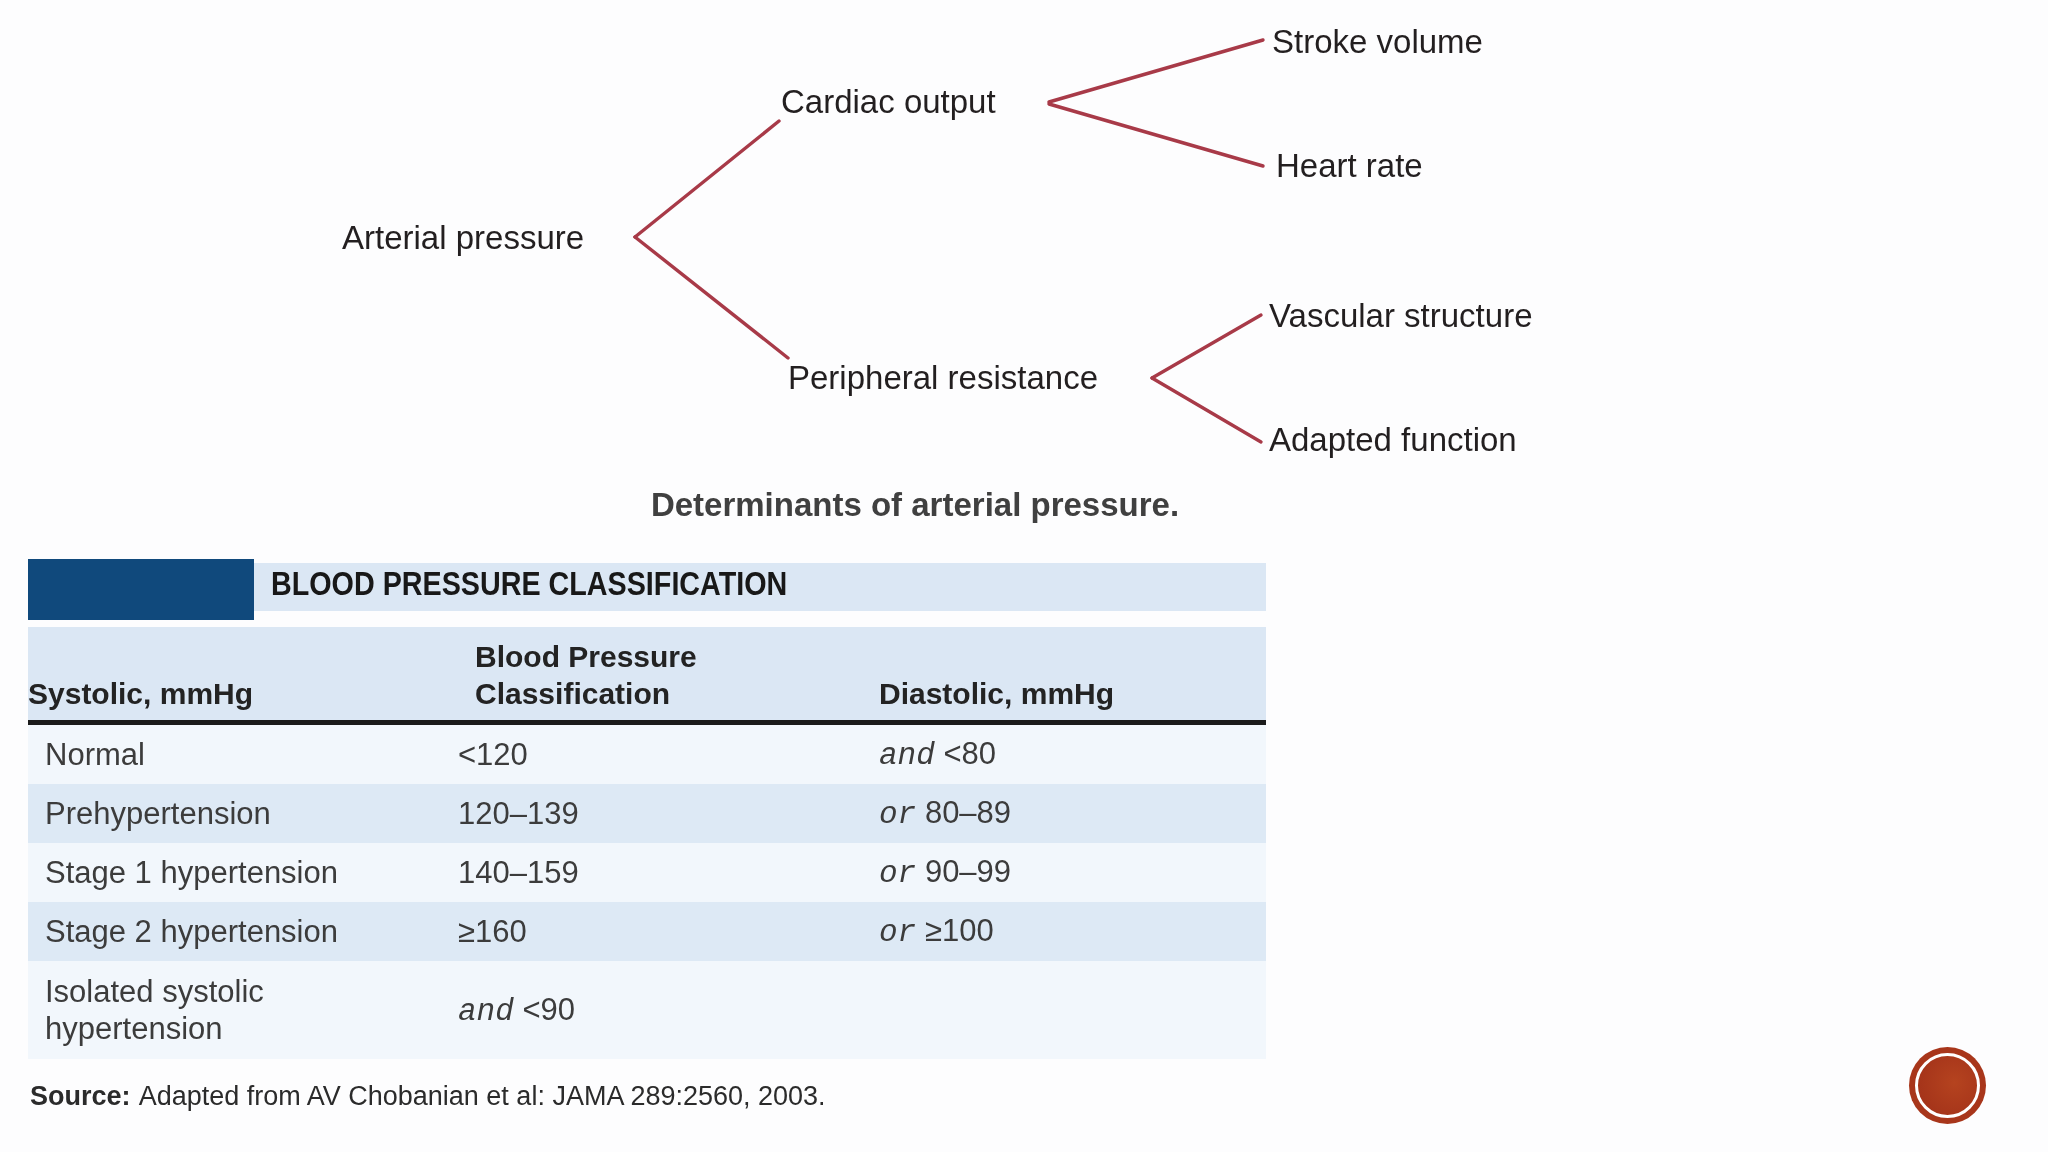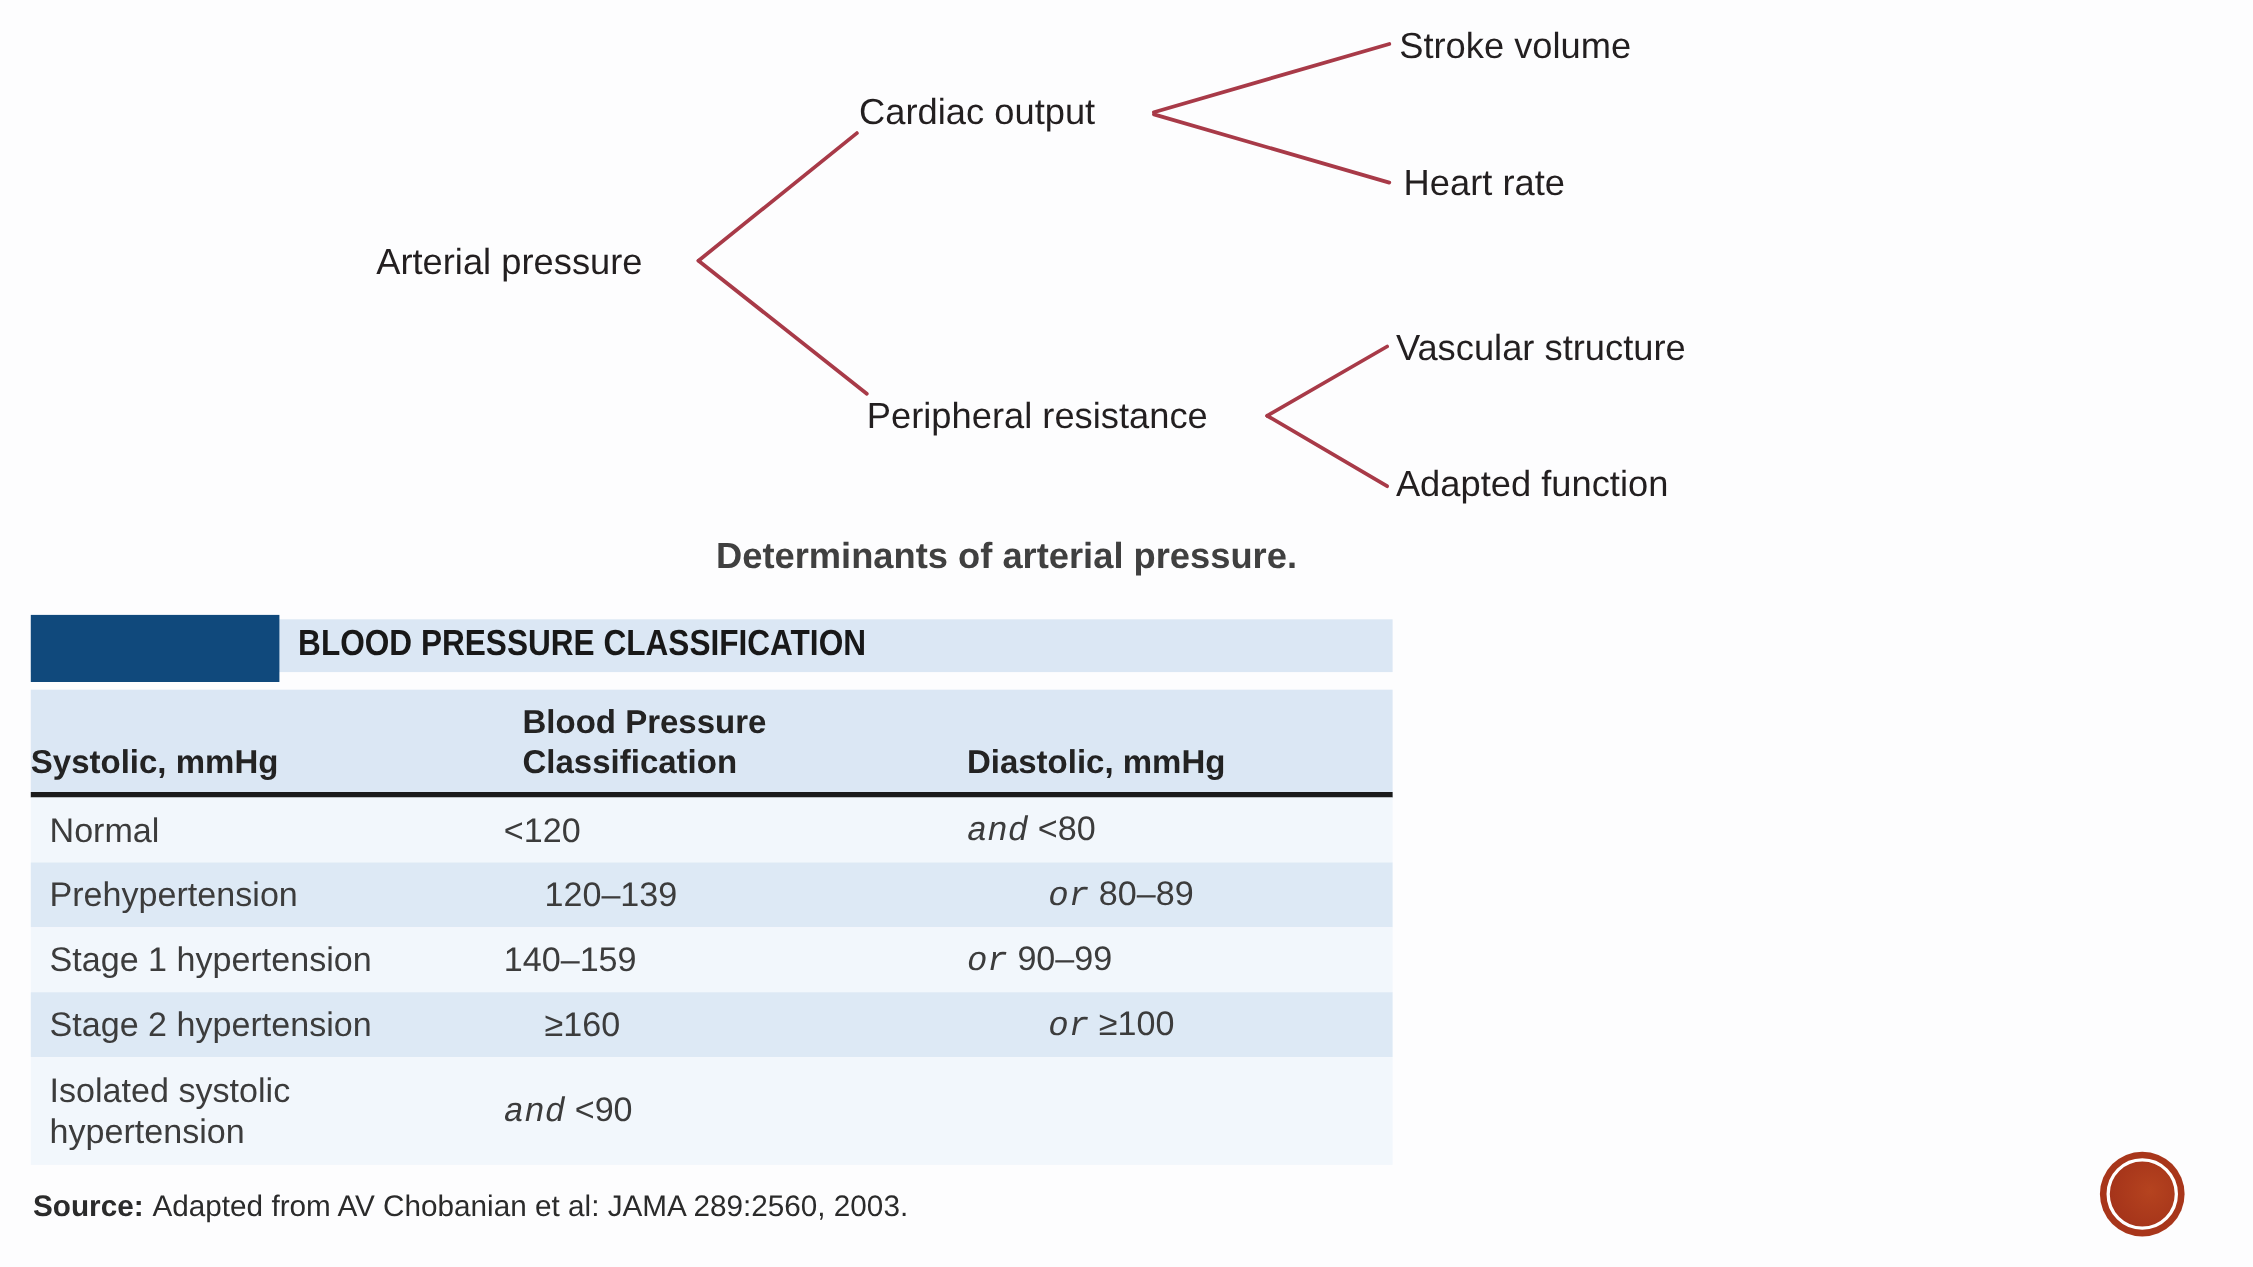--- a/index.html
+++ b/index.html
@@ -79,21 +79,21 @@
   .rows { position: absolute; left: 0; top: 168px; width: 100%; }
   .trow {
     display: grid;
     grid-template-columns: 430px 421px 1fr;
     align-items: center;
     font-size: 31px;
     color: #3c3c3c;
     line-height: 37px;
   }
   .trow.light  { background: var(--row-light, #f2f7fc); }
-  .trow.shaded { background: var(--row-shaded, #dde9f5); gap: 37px; }
+  .trow.shaded { background: var(--row-shaded, #dde9f5); }
   .trow { height: 59px; }
   .trow.tall { height: 98px; }
   .tcell.col1 { padding-left: 17px; padding-right: 90px; }
   .conj { font-style: italic; margin-right: 0.28em; font-family: Liberation Mono, monospace; }
 
   .source-line {
     position: absolute;
     left: 2px; top: 524px;
     font-size: 27px;
     color: #2b2b2b;

